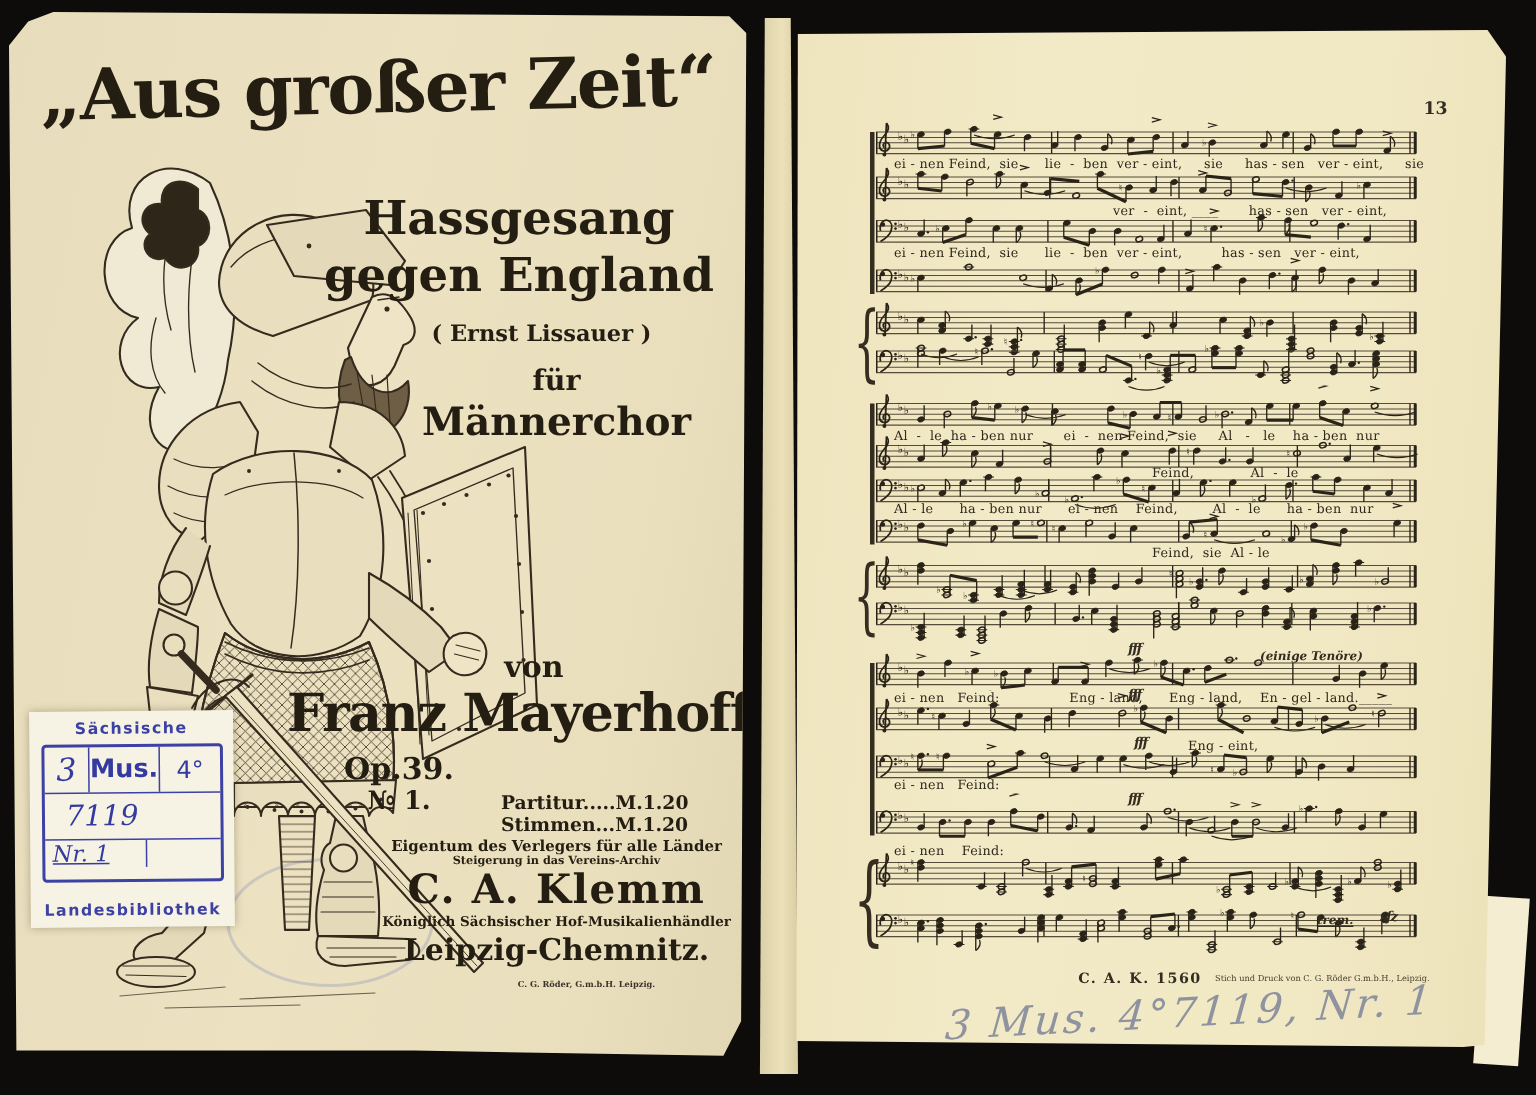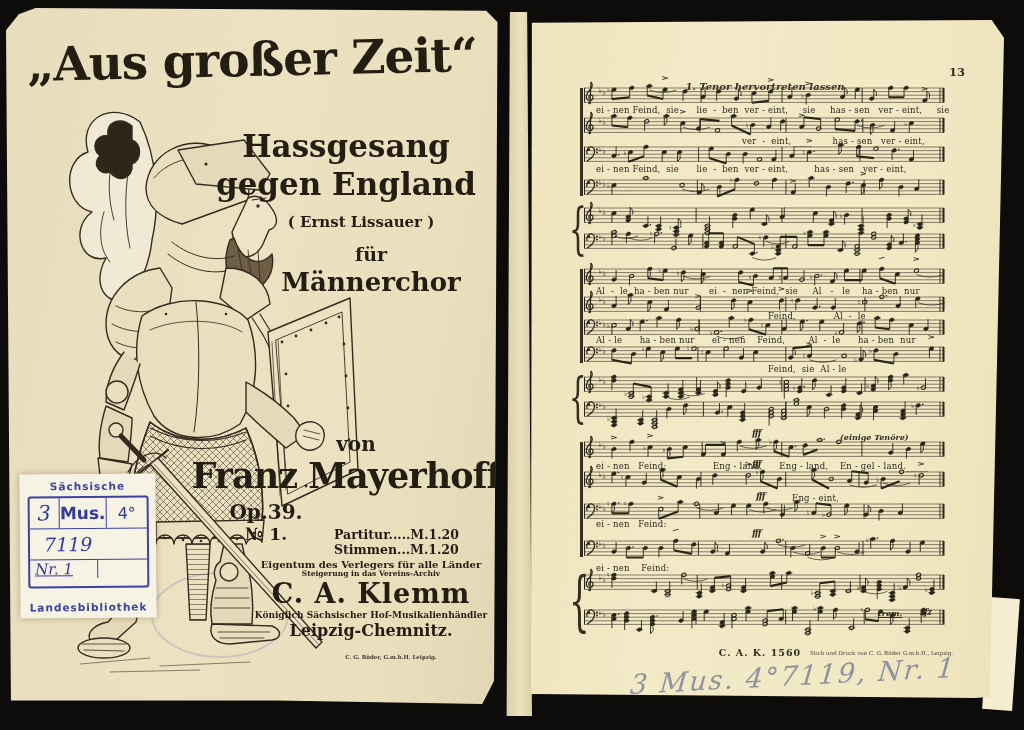--- a/index.html
+++ b/index.html
@@ -45,21 +45,21 @@
   #von{left:200px;top:424px;width:300px;font-size:20px;font-weight:bold;}
   #composer{left:150px;top:447px;width:380px;font-size:35px;font-weight:bold;letter-spacing:-1px;}
   #opus{left:205px;top:492px;width:110px;font-size:20px;font-weight:bold;}
   #number{left:205px;top:516px;width:110px;font-size:17px;font-weight:bold;}
   #price1{left:328px;top:519px;width:120px;font-size:12.5px;font-weight:bold;text-align:left;}
   #price2{left:328px;top:534px;width:120px;font-size:12.5px;font-weight:bold;text-align:left;}
   #rights1{left:230px;top:551px;width:270px;font-size:10px;font-weight:bold;}
   #rights2{left:230px;top:561px;width:270px;font-size:7.5px;font-weight:bold;}
   #publisher{left:230px;top:570px;width:270px;font-size:27px;font-weight:bold;letter-spacing:1px;}
   #pub-sub{left:225px;top:602px;width:280px;font-size:9px;font-weight:bold;}
-  #pub-city{left:230px;top:613px;width:270px;font-size:16px;font-weight:bold;}
+  #pub-city{left:230px;top:613px;width:270px;font-size:20px;font-weight:bold;}
   #printer{left:330px;top:646px;width:110px;font-size:5.5px;font-weight:bold;color:#3c342a;}
   
   #stamp{
     position:absolute;left:14px;top:466px;width:136px;height:144px;
     background:#f7f3e4;box-shadow:0 0 6px rgba(60,50,20,.35);
     transform:rotate(-.5deg);
   }
   #stamp .cap{position:absolute;width:100%;text-align:center;color:#3c41a4;font-weight:bold;
     font-size:10.5px;letter-spacing:1px;font-family:"DejaVu Sans",sans-serif;}
   #stamp-grid{
@@ -252,21 +252,20 @@
       </div>
     </div>
     <div class="cap" style="bottom:5px;">Landesbibliothek</div>
   </div>
 </div>
 
 <div id="spine-strip"></div>
 <div id="under-sliver"></div>
 
 <div class="page" id="right-page">
-  <div class="rp" id="tempo2">1. Tenor hervortreten lassen</div>
   <div class="rp" id="pageno">13</div>
 
   <div id="score" style="position:absolute;inset:0;">
       <div class="sys-bracket" style="top: 68px; height: 108px;"></div>
       <div class="sys-bracket" style="top: 249px; height: 94px;"></div>
       <div class="sys-bracket" style="top: 422px; height: 115px;"></div>
       <div class="brace" style="top: 182px; font-size: 56px; line-height: 54px;">{</div>
       <div class="brace" style="top: 351px; font-size: 55px; line-height: 53px;">{</div>
       <div class="brace" style="top: 549px; font-size: 65px; line-height: 63px;">{</div>
       <svg width="362" height="44" viewBox="0 0 362 44" class="stave" style="top: 56px;">

